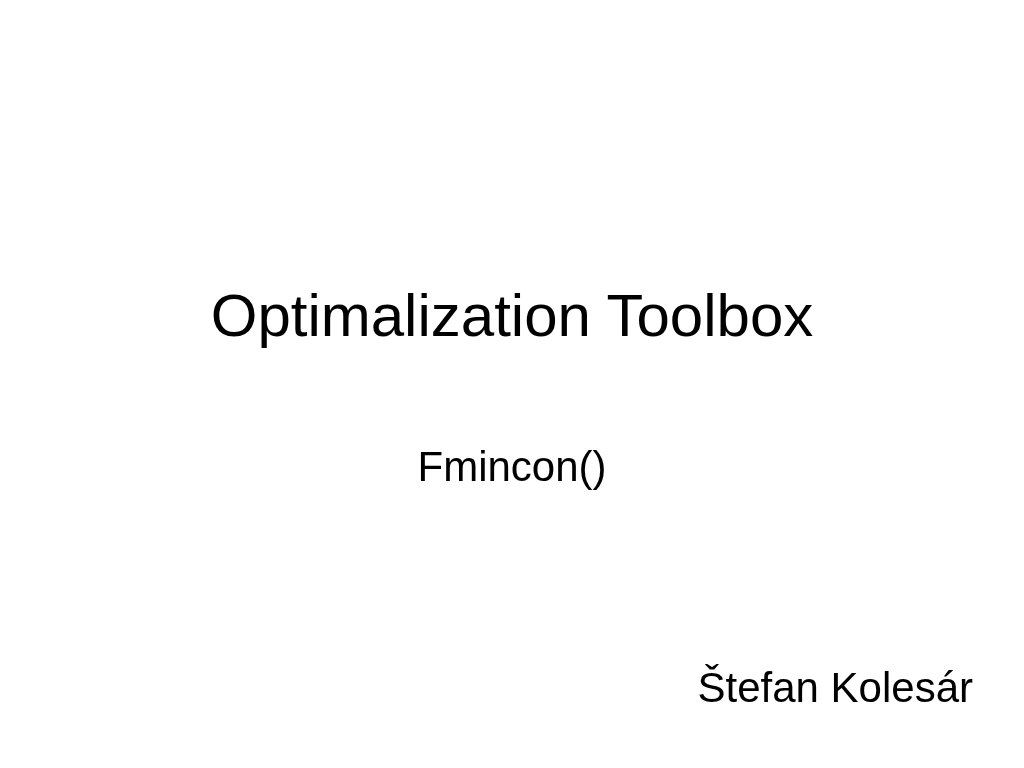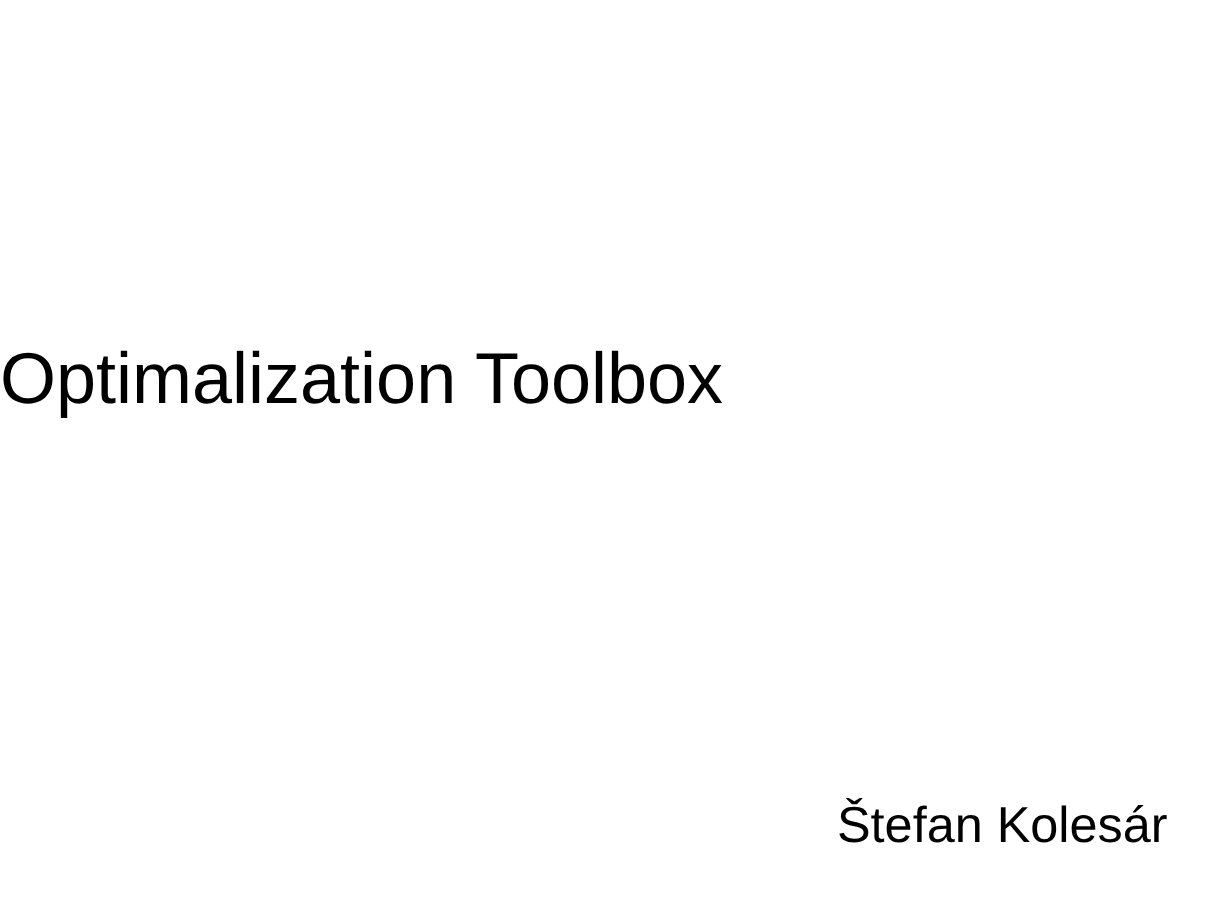--- a/index.html
+++ b/index.html
@@ -22,20 +22,21 @@
     height: 768px;
     background: #ffffff;
   }
 
   
   .slide-title {
     position: absolute;
     left: 0;
     top: 286px;
     width: 1024px;
+    text-align: center;
     font-family: "Liberation Sans", sans-serif;
     font-size: 60px;
     font-weight: 400;
     line-height: 1.0;
     color: #000000;
     letter-spacing: 0px;
     white-space: nowrap;
   }
 
   
@@ -70,16 +71,17 @@
     white-space: nowrap;
   }
 </style>
 </head>
 <body>
 
 <div id="slide">
 
   <div class="slide-title">Optimalization Toolbox</div>
 
+  <div class="slide-subtitle">Fmincon()</div>
 
   <div class="slide-author">Štefan Kolesár</div>
 
 </div>
 
 </body></html>

